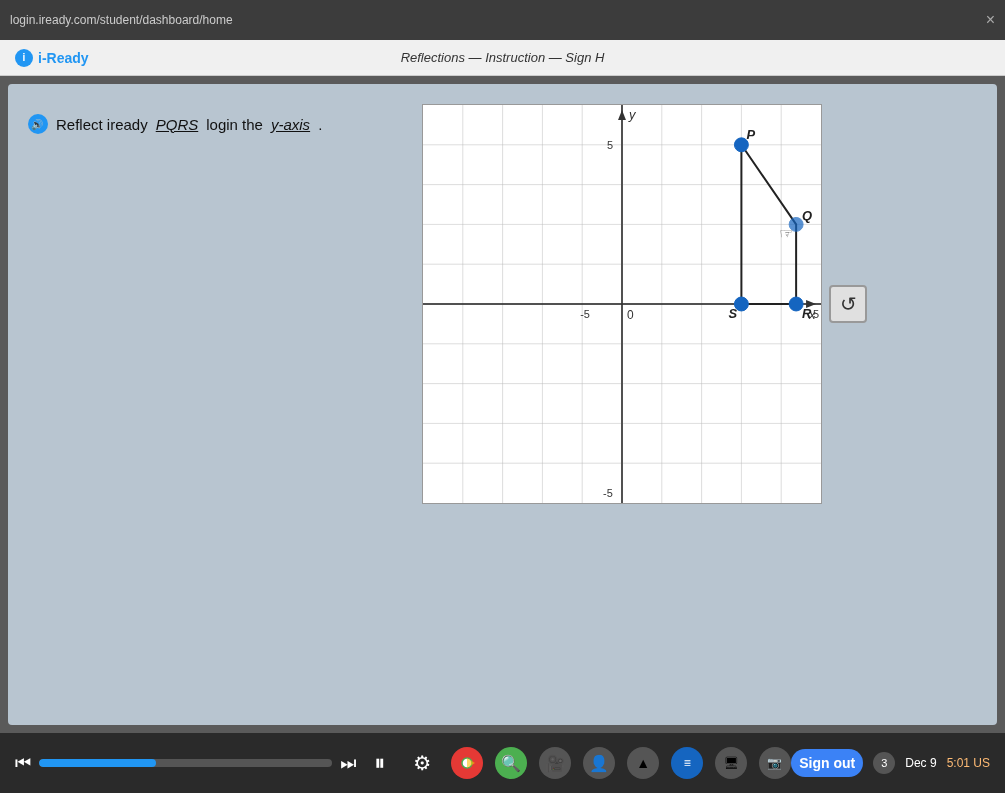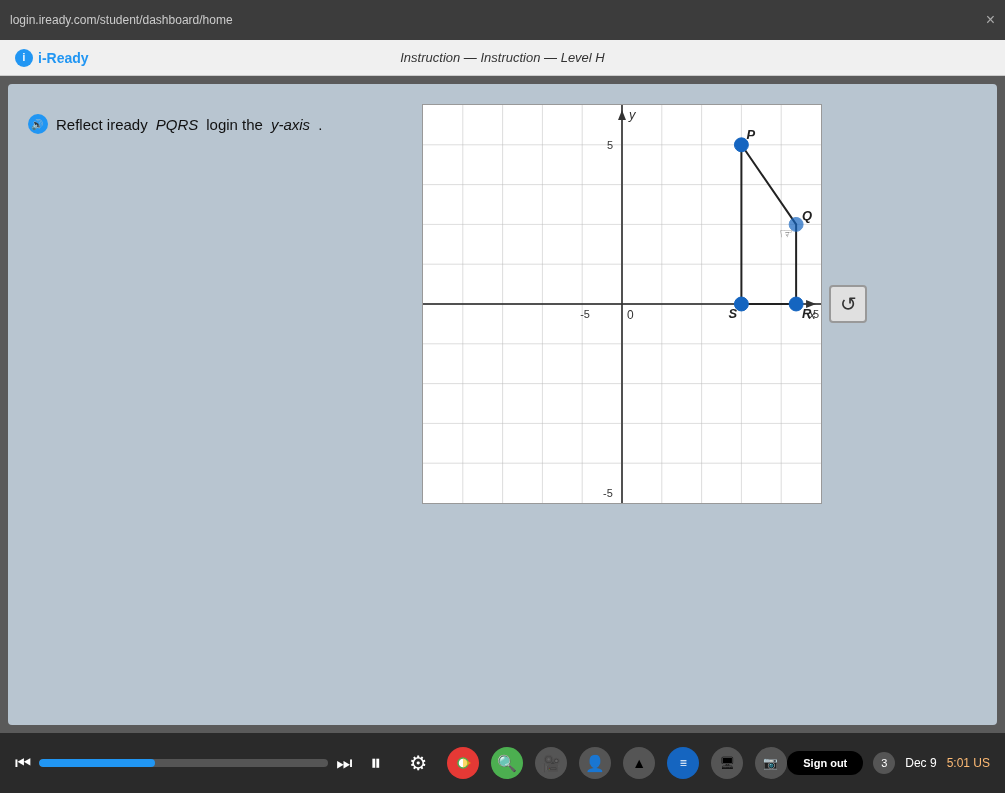--- a/index.html
+++ b/index.html
@@ -239,26 +239,26 @@
     }
 
     
     .taskbar-right {
       margin-left: auto;
       display: flex;
       align-items: center;
       gap: 10px;
     }
     .sign-out-btn {
-      background: #000000;
+      background: #3b82f6;
       color: white;
       border: none;
       border-radius: 20px;
-      padding: 6px 16px;
-      font-size: 11px;
+      padding: 6px 8px;
+      font-size: 14px;
       cursor: pointer;
       font-weight: bold;
     }
     .badge-circle {
       width: 22px;
       height: 22px;
       background: #555;
       border-radius: 50%;
       color: white;
       font-size: 11px;
@@ -269,38 +269,38 @@
     .taskbar-date {
       color: white;
       font-size: 12px;
     }
     .taskbar-time {
       color: #fdba74;
       font-size: 12px;
     }
 
     
-    em { font-style: italic; }
+    em { font-style: italic; text-decoration: underline; }
   </style>
 </head>
 <body>
 
 <div class="browser-bar">
   <span class="browser-url">login.iready.com/student/dashboard/home</span>
   <span class="browser-close">×</span>
 </div>
 
 <div class="main-area">
 
   <div class="header-bar">
     <div class="iready-logo">
       <div class="logo-icon">i</div>
       <span>i-Ready</span>
     </div>
-    <span class="page-title-center">Instruction — Instruction — Level H</span>
+    <span class="page-title-center">Reflections — Instruction — Sign H</span>
   </div>
 
   <div class="content-panel">
 
     <div class="instruction-text">
       <div class="audio-icon">🔊</div>
       <span>Reflect iready </span>
       <em>PQRS</em>
       <span> login the </span>
       <em>y-axis</em>

